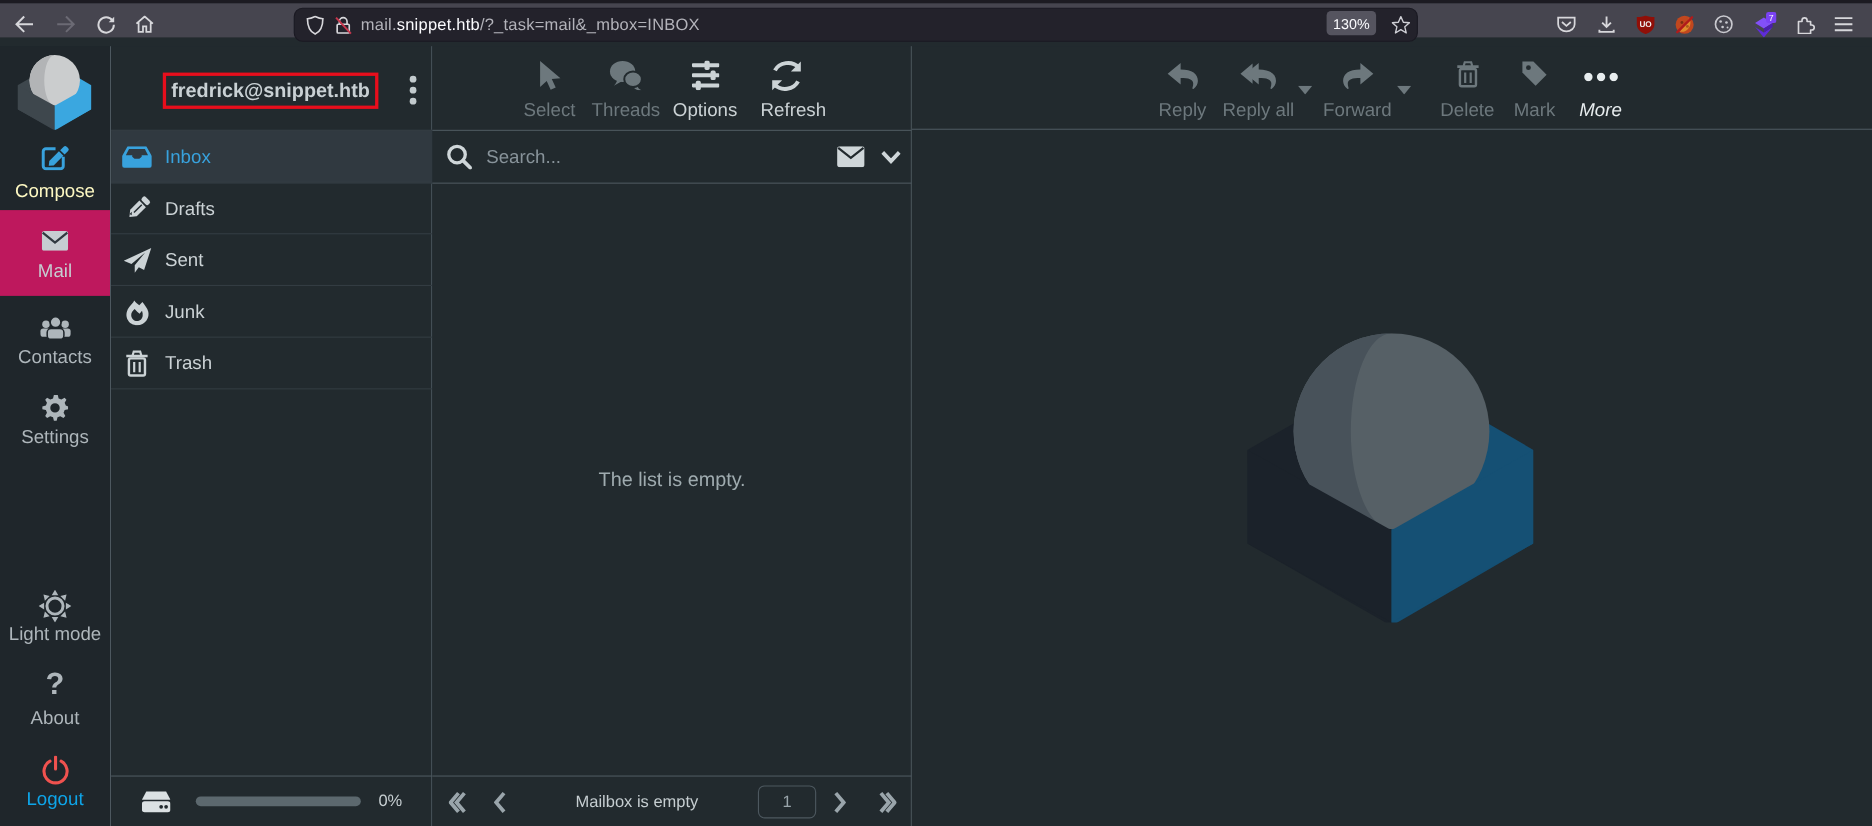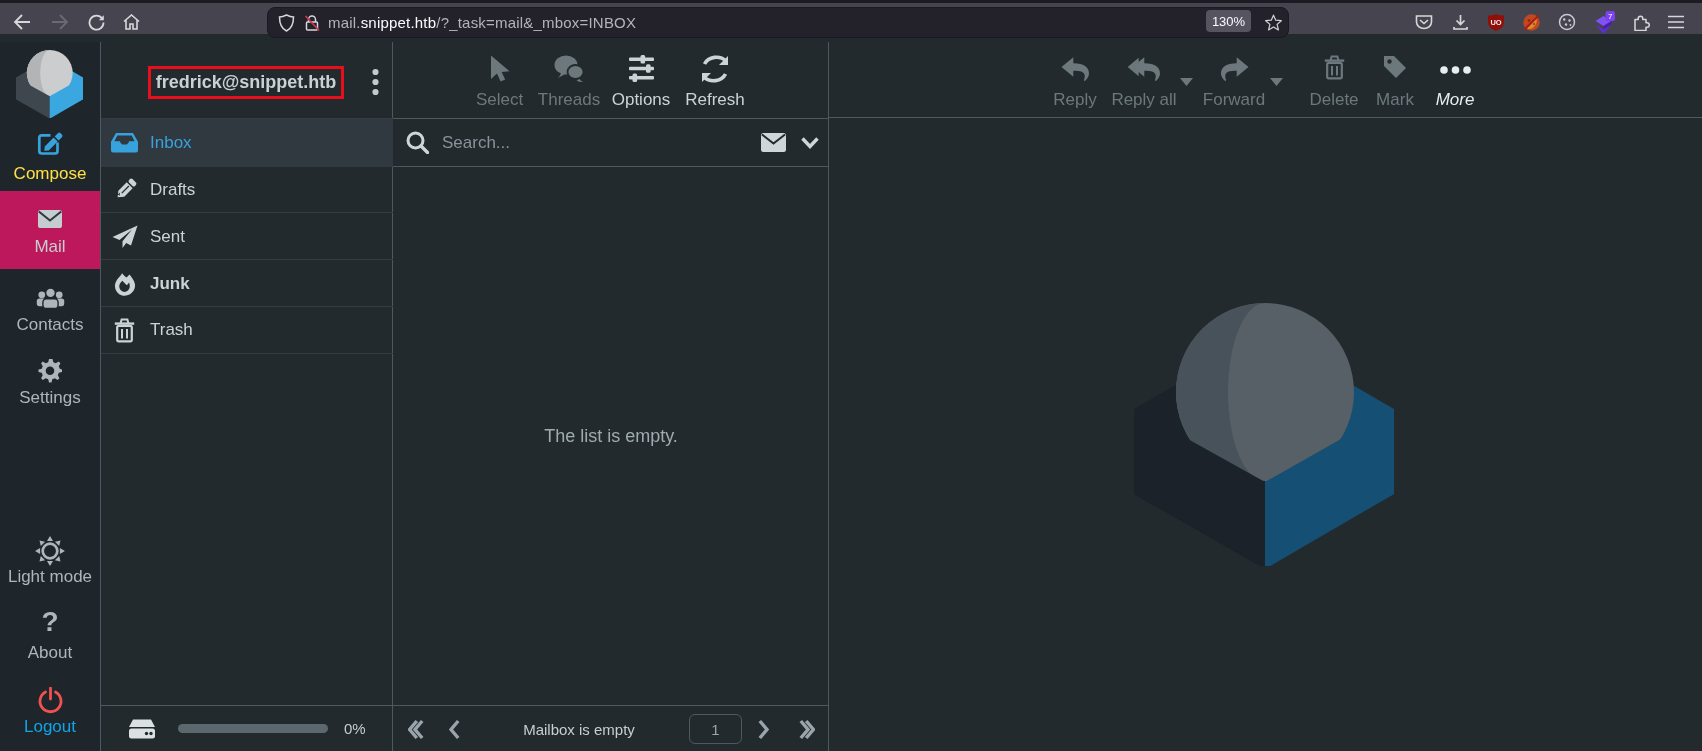--- a/index.html
+++ b/index.html
@@ -18,21 +18,21 @@
 #zoomchip { position:absolute; left:1206px; top:10px; width:45px; height:22px; background:#55545f; border-radius:4px; color:#fbfbfe; font-size:13px; display:flex; align-items:center; justify-content:center; }
 
 
 #app { position:absolute; left:0; top:42px; width:1702px; height:709px; background:#222a2e; }
 
 
 #taskbar { position:absolute; left:0; top:0; width:101px; height:709px; background:#1f262b; border-right:1px solid #4d585f; }
 .titem { position:absolute; left:0; width:100px; text-align:center; color:#aeb6bb; font-size:17px; }
 .titem .ic { display:flex; justify-content:center; align-items:center; height:30px; }
 .titem .lbl { display:block; margin-top:4px; }
-.t-blue { color:#fde047; }
+.t-blue { color:#fef9c3; }
 .t-sel { background:#be185d; }
 .t-red { color:#0ea5e9; }
 
 
 #folders { position:absolute; left:101px; top:0; width:292px; height:709px; background:#222a2e; border-right:1px solid #4d585f; }
 #acctbox { position:absolute; left:47px; top:24px; width:196px; height:33px; border:3px solid #e80e1c; display:flex; align-items:center; justify-content:center; }
 #acct { color:#c9d1d4; font-weight:bold; font-size:18px; }
 #kebab { position:absolute; left:271px; top:26px; }
 .frow { position:absolute; left:0; width:292px; height:49px; border-top:1px solid #333c42; display:flex; align-items:center; color:#ccd3d6; font-size:17px; }
 .frow .fic { width:27px; margin-left:10px; margin-right:12px; display:flex; justify-content:center; }
@@ -269,21 +269,21 @@
       Drafts
     </div>
     <div class="frow" style="top:170px;">
       <span class="fic">
           <svg width="26" height="24" viewBox="0 0 26 24">
             <path d="M25.5 0.5 L0.5 12 L7.5 15 L20 4.5 L10.5 16.2 L10.5 23 L14.2 18 L19 20.5 Z" fill="#ccd3d6"></path>
           </svg>
         </span>
       Sent
     </div>
-    <div class="frow" style="top:217px;font-weight:bold;">
+    <div class="frow" style="top:217px;">
       <span class="fic">
           <svg width="22" height="24" viewBox="0 0 22 24">
             <path fill-rule="evenodd" fill="#ccd3d6" d="M8 1.2 C9.4 3.1 11.2 4.3 12.6 5.6 L15.5 2.6 C17.5 5.5 20 8 20.8 11.5 C21.8 16 19.5 20.5 15.5 22.6 C12.5 24.2 8.5 24.1 5.6 22.4 C2 20.2 0.2 16 1.2 11.8 C2 8.3 4.5 6 6.2 4 C6.9 3.2 7.6 2.3 8 1.2 Z M8.4 8.8 C10 10.5 11.5 12 12.9 13.3 L15.1 10.4 C15.7 12.2 15.9 13.8 15.7 15.2 C15.3 17.9 13.1 19.9 10.5 19.9 C7.9 19.9 5.6 17.9 5.3 15.1 C5 12.4 6.5 10.6 8.4 8.8 Z"></path>
           </svg>
         </span>
       Junk
     </div>
     <div class="frow" style="top:264px; height:48px; border-bottom:1px solid #333c42;">
       <span class="fic">
           <svg width="21" height="25" viewBox="0 0 21 25">
@@ -340,21 +340,21 @@
                 <rect x="0" y="11.7" width="25" height="3.6" rx="1"></rect>
                 <rect x="0" y="20.9" width="25" height="3.6" rx="1"></rect>
                 <rect x="11.5" y="0" width="4.6" height="8.6" rx="1.5"></rect>
                 <rect x="17" y="9.2" width="4.6" height="8.6" rx="1.5"></rect>
                 <rect x="3.5" y="18.4" width="4.6" height="8.6" rx="1.5"></rect>
               </g>
             </svg>
           </span>
         <span class="lbl">Options</span>
       </div>
-      <div class="tbtn on" style="left:286px; width:72px;">
+      <div class="tbtn on" style="left:286px; width:72px;text-align:right;">
         <span class="ic">
             <svg width="28" height="28" viewBox="0 0 28 28">
               <path d="M25 6 A13 11.5 0 0 0 3.5 9" fill="none" stroke="#ccd3d6" stroke-width="3.6"></path>
               <path d="M27 1 V10 H18 Z" fill="#ccd3d6"></path>
               <path d="M3 22 A13 11.5 0 0 0 24.5 19" fill="none" stroke="#ccd3d6" stroke-width="3.6"></path>
               <path d="M1 27 V18 H10 Z" fill="#ccd3d6"></path>
             </svg>
           </span>
         <span class="lbl">Refresh</span>
       </div>

